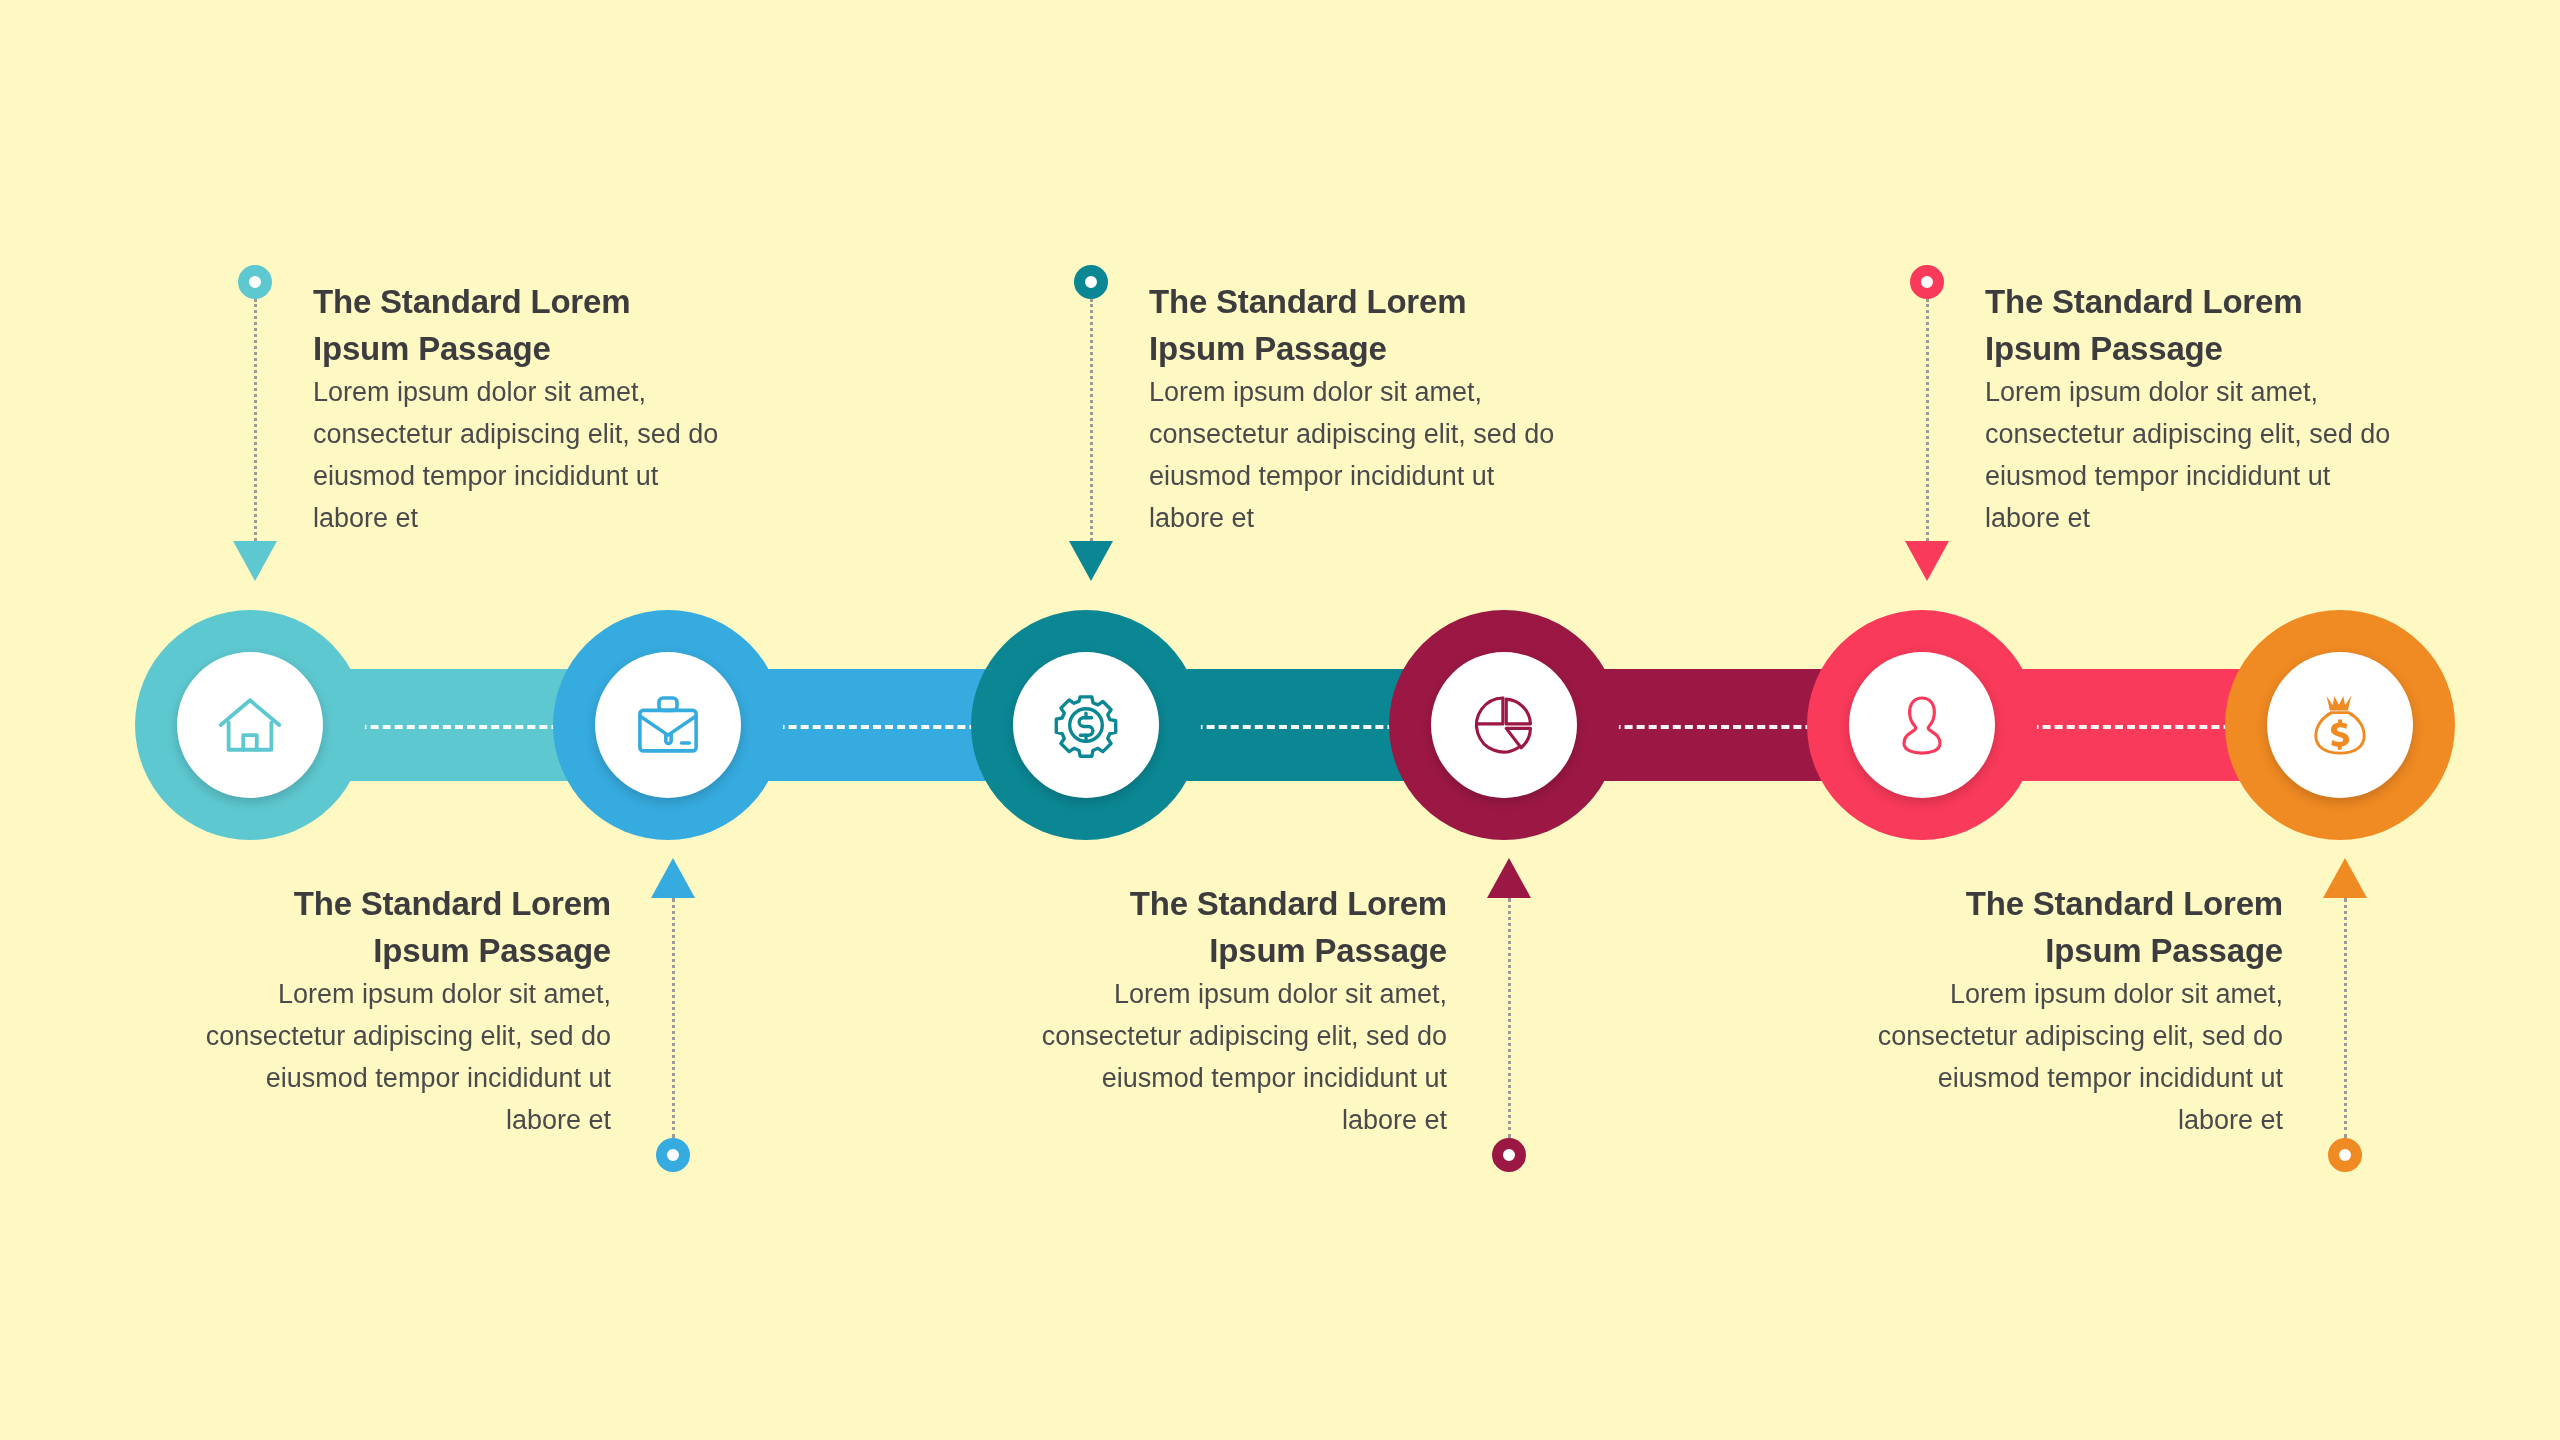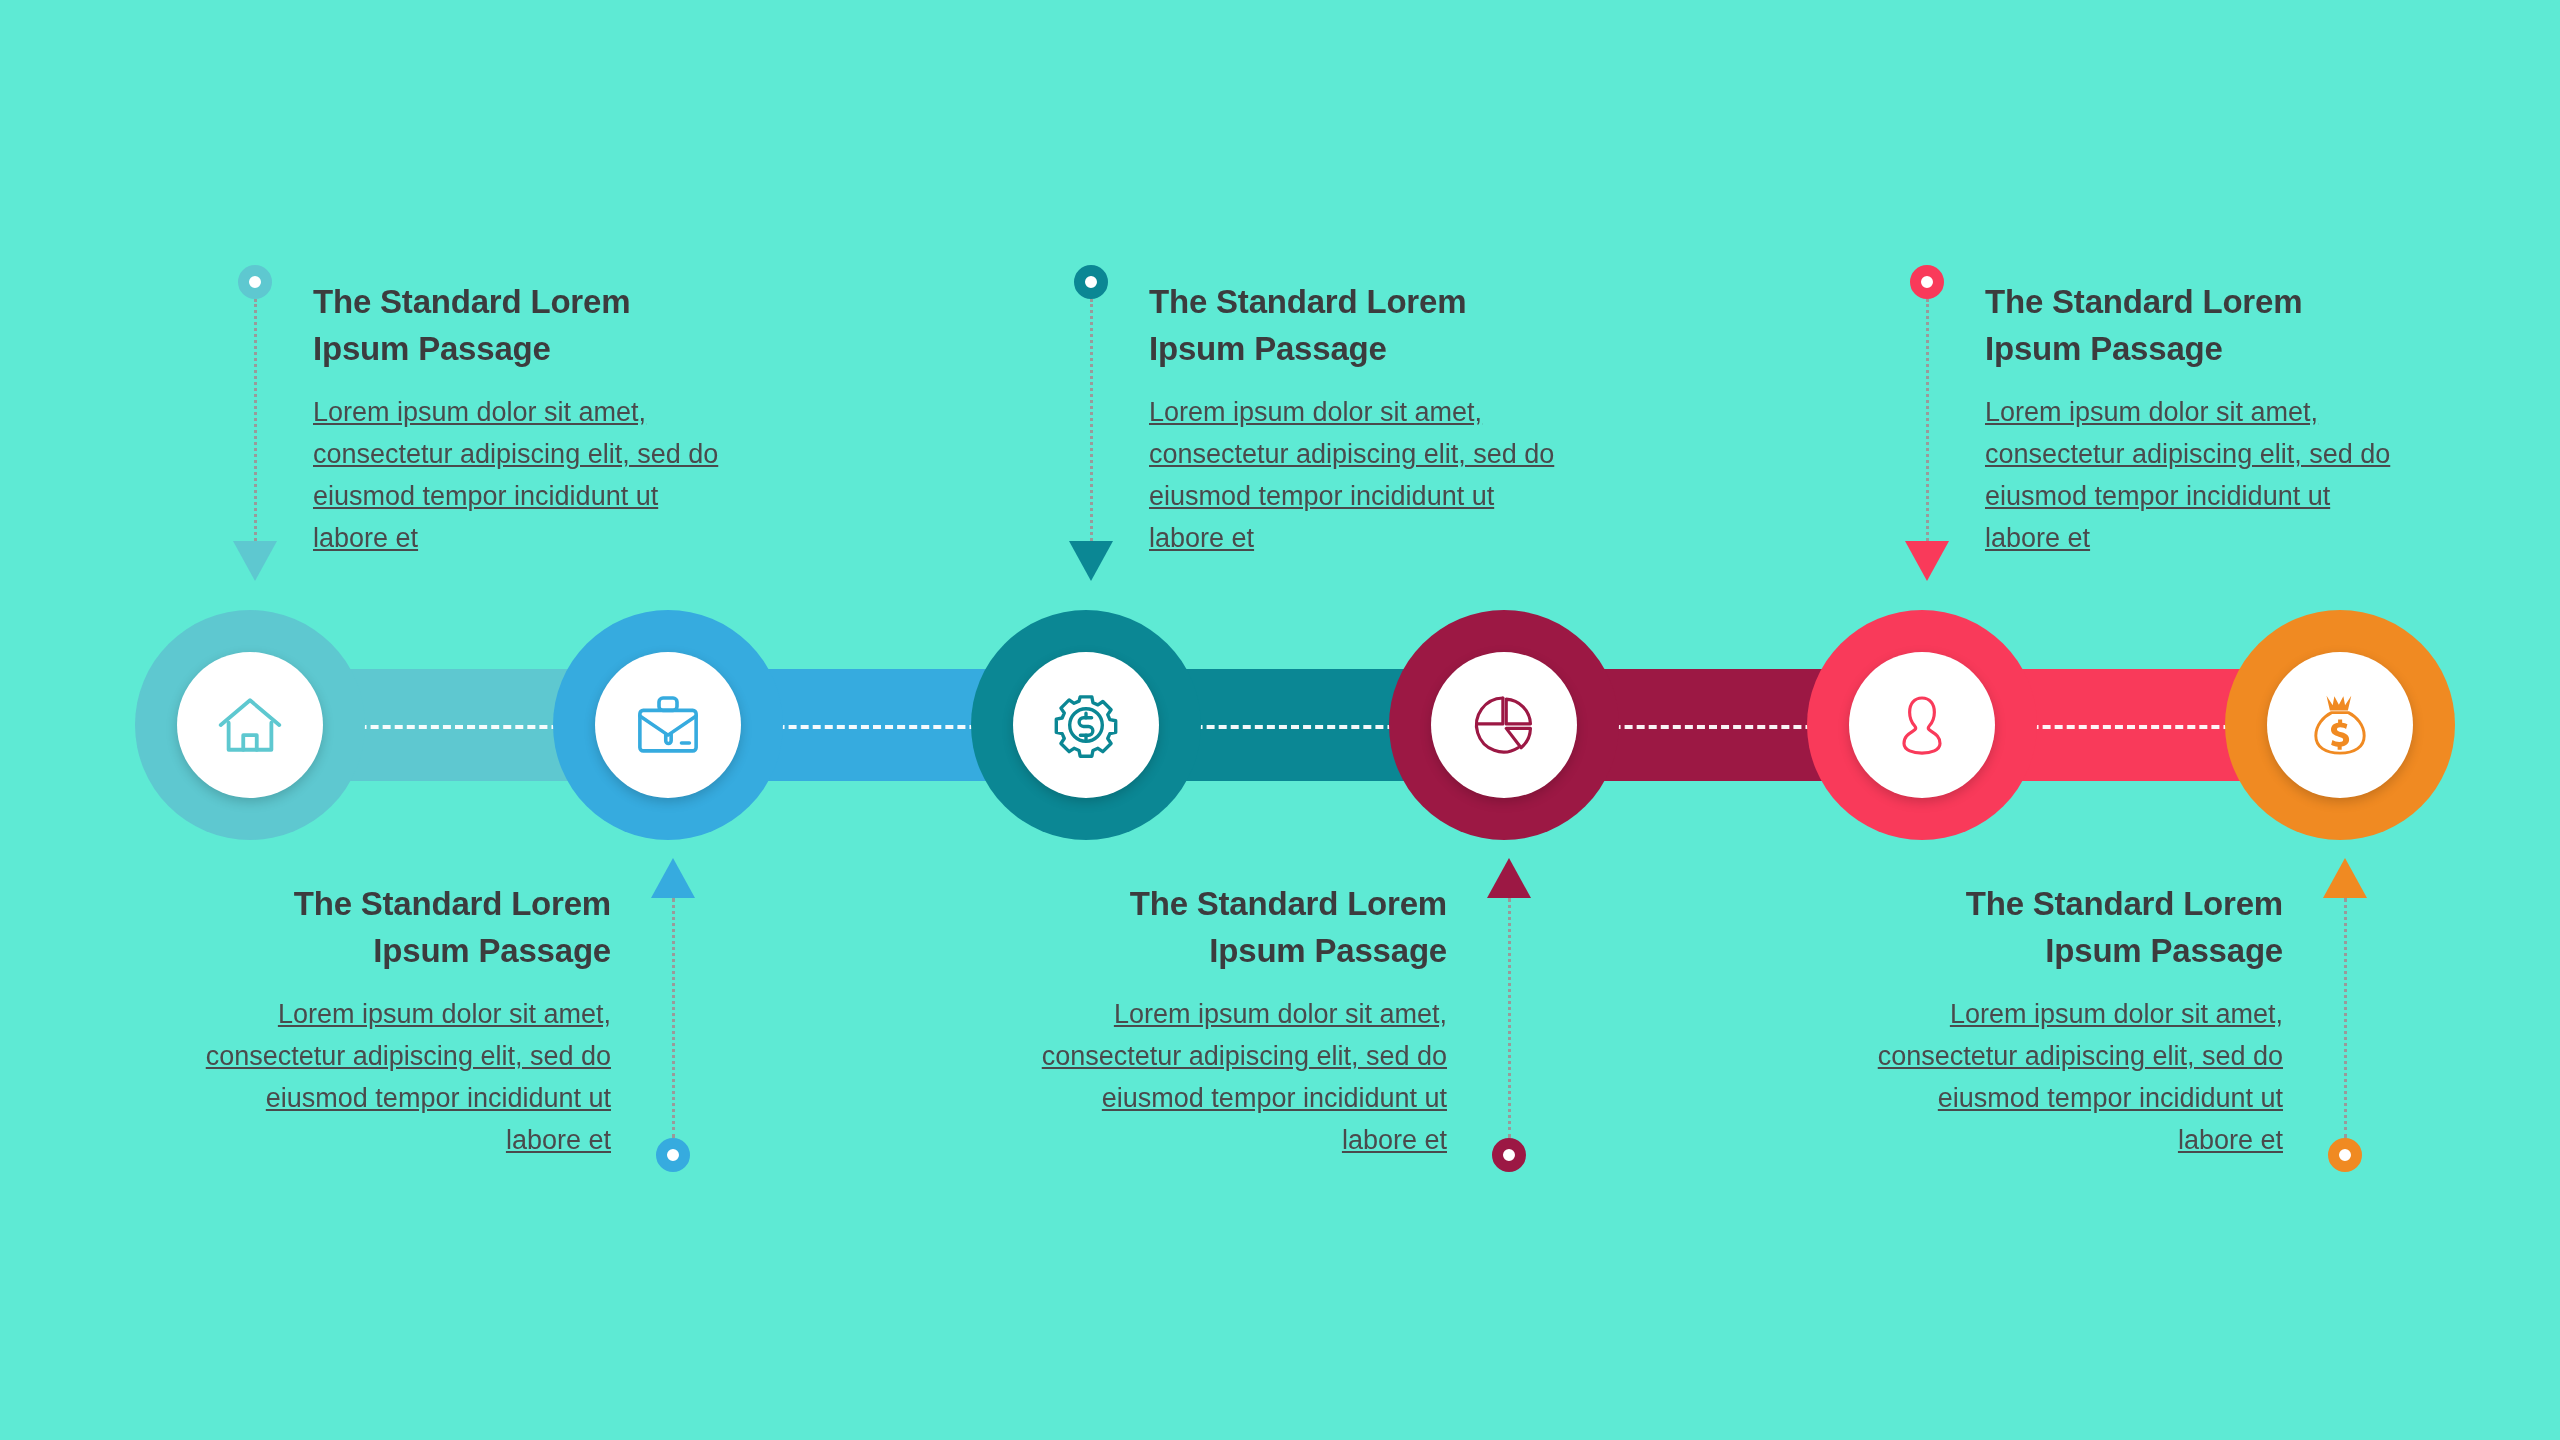--- a/index.html
+++ b/index.html
@@ -1,19 +1,19 @@
 <!DOCTYPE html>
 <html><head>
 <meta charset="utf-8">
 <style>
   * { margin:0; padding:0; box-sizing:border-box; }
   html,body { width:2560px; height:1440px; background:#ffffff; }
   body { font-family:"Liberation Sans", sans-serif; overflow:hidden; }
 
-  #stage { position:relative; width:2560px; height:1440px; background:#5eead4; }
+  #stage { position:relative; width:2560px; height:1440px; background:#fef9c3; }
 
   
   .bar { position:absolute; height:112px; top:669px; z-index:1; }
   .bar .dash {
     position:absolute; left:0; right:0; top:50%;
     border-top:4px dashed #ffffff; opacity:.95;
   }
 
   
   .step { position:absolute; top:610px; width:230px; height:230px; z-index:3; }
@@ -29,21 +29,21 @@
   .ring-inner svg { width:72px; height:72px; display:block; }
 
   
   .block { position:absolute; width:420px; z-index:4; }
   .block h3 {
     font-size:33px; font-weight:bold; color:#3c3c3e;
     line-height:1.43; letter-spacing:-.2px;
   }
   .block p {
     font-size:27px; color:#4a4a4c; line-height:1.55;
-    margin-top:20px; font-weight:400;text-decoration:underline;
+    font-weight:400;
   }
   .block.top { top:278px; }
   .block.bottom { top:880px; text-align:right; }
 
   
   .pin { position:absolute; width:40px; z-index:2; }
   .pin .ring {
     position:absolute; left:3px; width:34px; height:34px;
     border-radius:50%; border:11px solid currentColor; background:#fff;
   }

